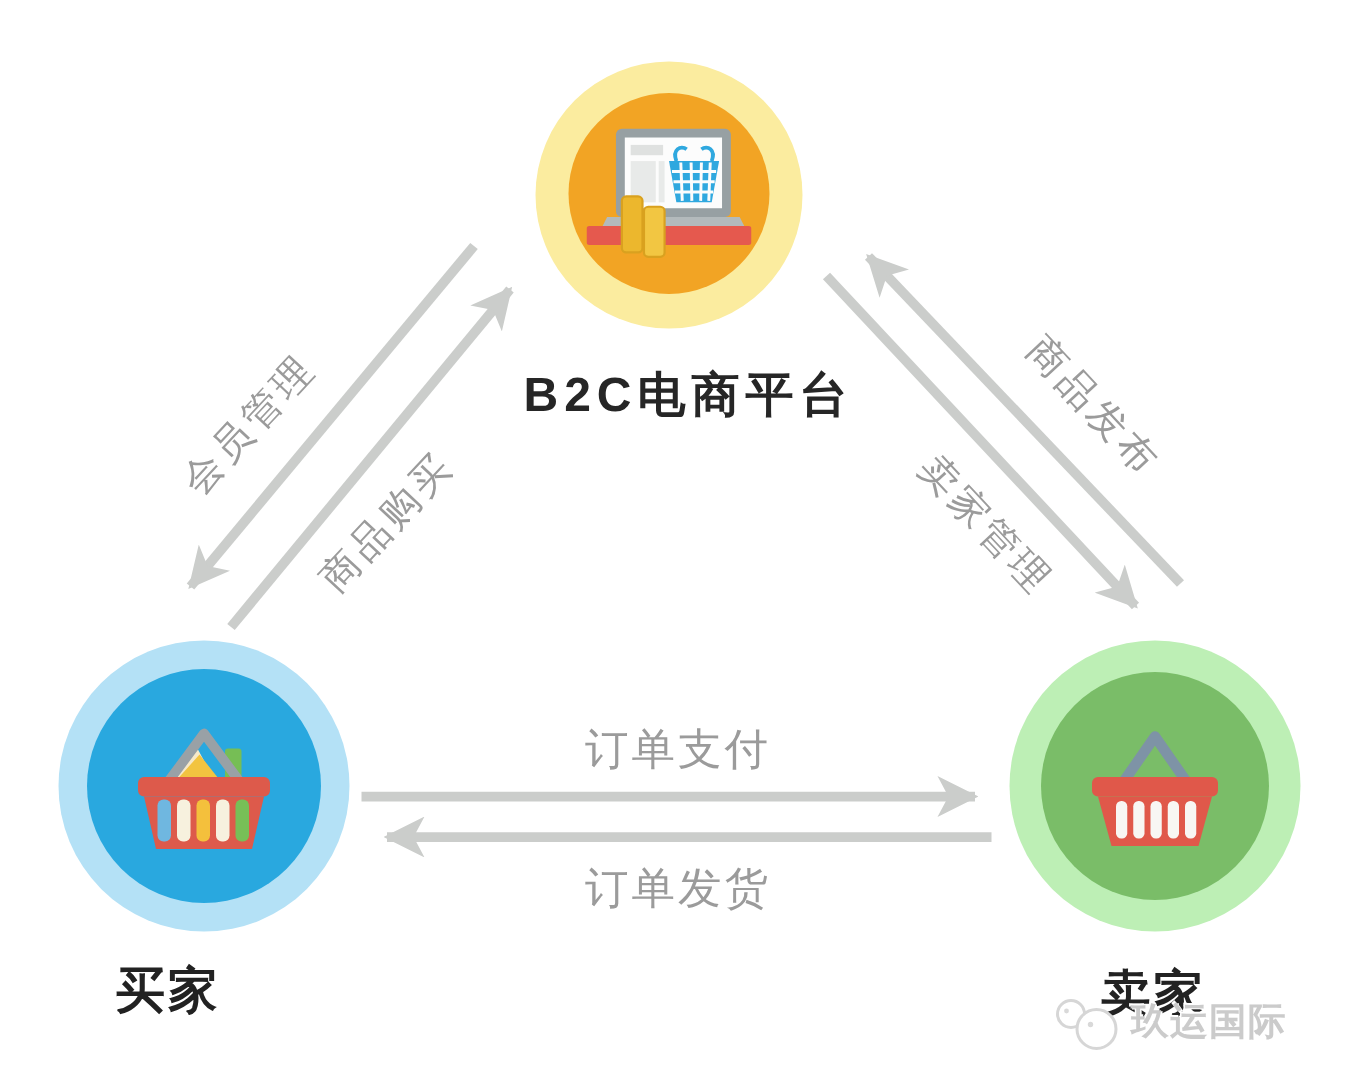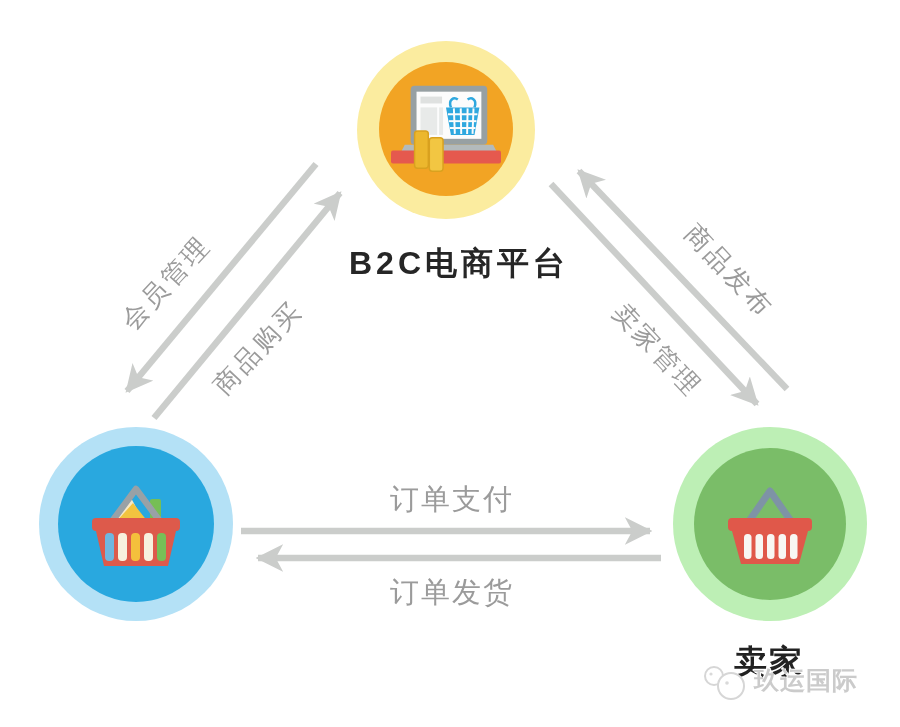--- a/index.html
+++ b/index.html
@@ -115,20 +115,21 @@
 
       <g>
         <rect x="19" y="55" width="9" height="28" rx="4" fill="#6FB7E0"></rect>
         <rect x="32" y="55" width="9" height="28" rx="4" fill="#F7F1DE"></rect>
         <rect x="45" y="55" width="9" height="28" rx="4" fill="#F4C03C"></rect>
         <rect x="58" y="55" width="9" height="28" rx="4" fill="#F7F1DE"></rect>
         <rect x="71" y="55" width="9" height="28" rx="4" fill="#77BF57"></rect>
       </g>
     </svg>
   </div>
+  <div class="node-label buyer-label">买家</div>
 
   <div class="ring ring-seller"></div>
   <div class="core core-seller">
     <svg width="100" height="88" viewBox="0 0 100 88">
       <polyline points="27,44 50,11 73,44" stroke="#7E93A6" stroke-width="7" fill="none" stroke-linecap="round" stroke-linejoin="round"></polyline>
       <rect x="8" y="38" width="84" height="13" rx="4" fill="#E0584A"></rect>
       <polygon points="12,51 88,51 79,84 21,84" fill="#E0584A"></polygon>
       <g fill="#F8F6F3">
         <rect x="24" y="54" width="7.5" height="25" rx="3.5"></rect>
         <rect x="35.5" y="54" width="7.5" height="25" rx="3.5"></rect>

